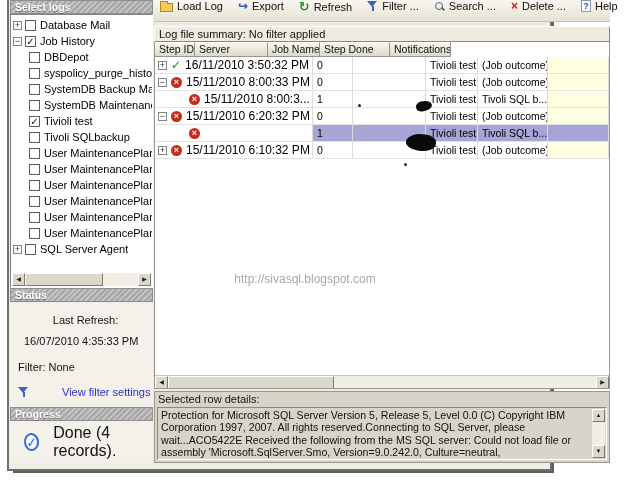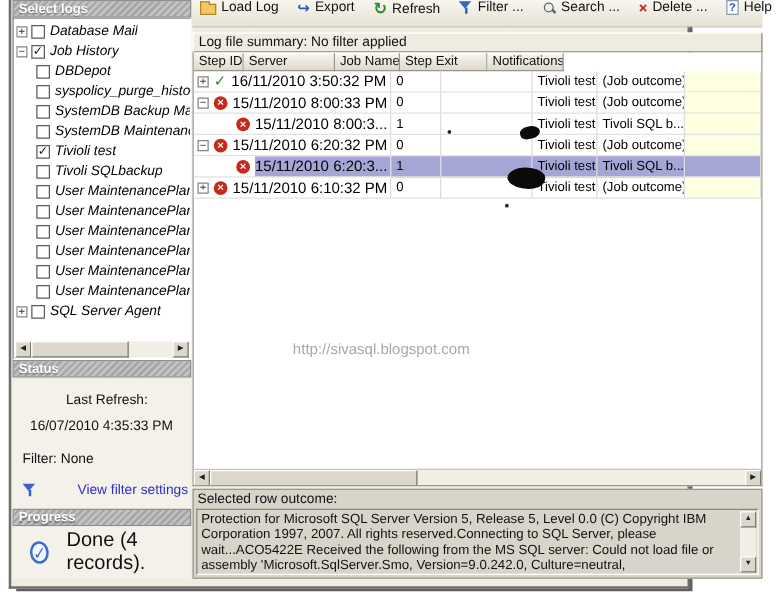--- a/index.html
+++ b/index.html
@@ -24,21 +24,21 @@
   .tree { padding:2px 0 0 2px; }
   .tree-row { display:flex; align-items:center; height:16px; font-size:11px;
     color:#000; white-space:nowrap; overflow:hidden; }
   .tree-row.lvl1 { padding-left:16px; }
   .expander { display:inline-block; width:9px; height:9px; min-width:9px;
     border:1px solid #848484; background:#fff; font-size:9px; line-height:7px;
     text-align:center; color:#333; margin-right:3px; }
   .cb { display:inline-block; width:11px; height:11px; min-width:11px;
     border:1px solid #5d5d5d; background:#fff; margin-right:4px;
     font-size:10px; line-height:9px; text-align:center; color:#111; font-weight:bold; }
-  .tlabel { overflow:hidden;font-style:italic; }
+  .tlabel { overflow:hidden; }
 
   .status-body { position:absolute; left:0; right:0; top:303px; height:104px;
     background:#f3f1ea; font-size:11px; color:#111; }
   .sb-line1 { margin:11px 0 0 8px;text-align:center; }
   .sb-line2 { margin:9px 0 0 14px; }
   .sb-line3 { margin:14px 0 0 8px; }
   .link-row { display:flex; align-items:center; margin:13px 0 0 8px; gap:9px; }
   .link { color:#2f2fc4; cursor:pointer;margin-left:24px; }
 
   .progress-body { position:absolute; left:0; right:0; top:421px; height:42px;
@@ -280,21 +280,21 @@
       </span>
     </div>
 
     <div class="summary-bar">Log file summary: No filter applied</div>
 
     <div class="grid-wrap">
       <div class="grid-header" id="grid-header">
           <div class="hcell c1">Step ID</div>
           <div class="hcell c2">Server</div>
           <div class="hcell c3">Job Name</div>
-          <div class="hcell c4">Step Exit</div>
+          <div class="hcell c4">Step Done</div>
           <div class="hcell c5">Notifications</div>
         </div>
       <div id="grid-rows">
           <div class="grow">
             <div class="cell c0 datecell">
               <span class="expander">+</span>
               <span class="st-ok">✓</span>
               <span class="dtext">16/11/2010 3:50:32 PM</span>
             </div>
             <div class="cell c1">0</div>
@@ -336,21 +336,20 @@
             <div class="cell c1">0</div>
             <div class="cell c2"></div>
             <div class="cell c3">Tivioli test</div>
             <div class="cell c4">(Job outcome)</div>
             <div class="cell c5 notif"></div>
           </div>
           <div class="grow sel">
             <div class="cell c0 datecell">
               <span class="rowspacer"></span>
               <span class="st-err">×</span>
-              <span class="dtext">15/11/2010 6:20:3...</span>
             </div>
             <div class="cell c1">1</div>
             <div class="cell c2"></div>
             <div class="cell c3">Tivioli test</div>
             <div class="cell c4">Tivoli SQL b...</div>
             <div class="cell c5 notif"></div>
           </div>
           <div class="grow">
             <div class="cell c0 datecell">
               <span class="expander">+</span>
@@ -373,21 +372,21 @@
 
       <div class="hscroll grid-hscroll">
         <div class="sb-btn">◀</div>
         <div class="sb-thumb" style="width:166px;"></div>
         <div class="sb-fill"></div>
         <div class="sb-btn">▶</div>
       </div>
     </div>
 
     <div class="details">
-      <div class="details-label">Selected row outcome:</div>
+      <div class="details-label">Selected row details:</div>
       <div class="details-box">
         <div class="details-text">Protection for Microsoft SQL Server  Version 5, Release 5, Level 0.0  (C) Copyright IBM Corporation 1997, 2007. All rights reserved.Connecting to SQL Server, please wait...ACO5422E  Received the following from the MS SQL server:  Could not load file or assembly 'Microsoft.SqlServer.Smo, Version=9.0.242.0, Culture=neutral, PublicKeyToken=89845dcd8080cc91' or one of its dependencies. The system cannot find the file specified. Process Exit Code 1914.  The step failed.</div>
         <div class="vscroll">
           <div class="sb-btn">▲</div>
           <div class="sb-fill"></div>
           <div class="sb-btn">▼</div>
         </div>
       </div>
     </div>
   </div>

